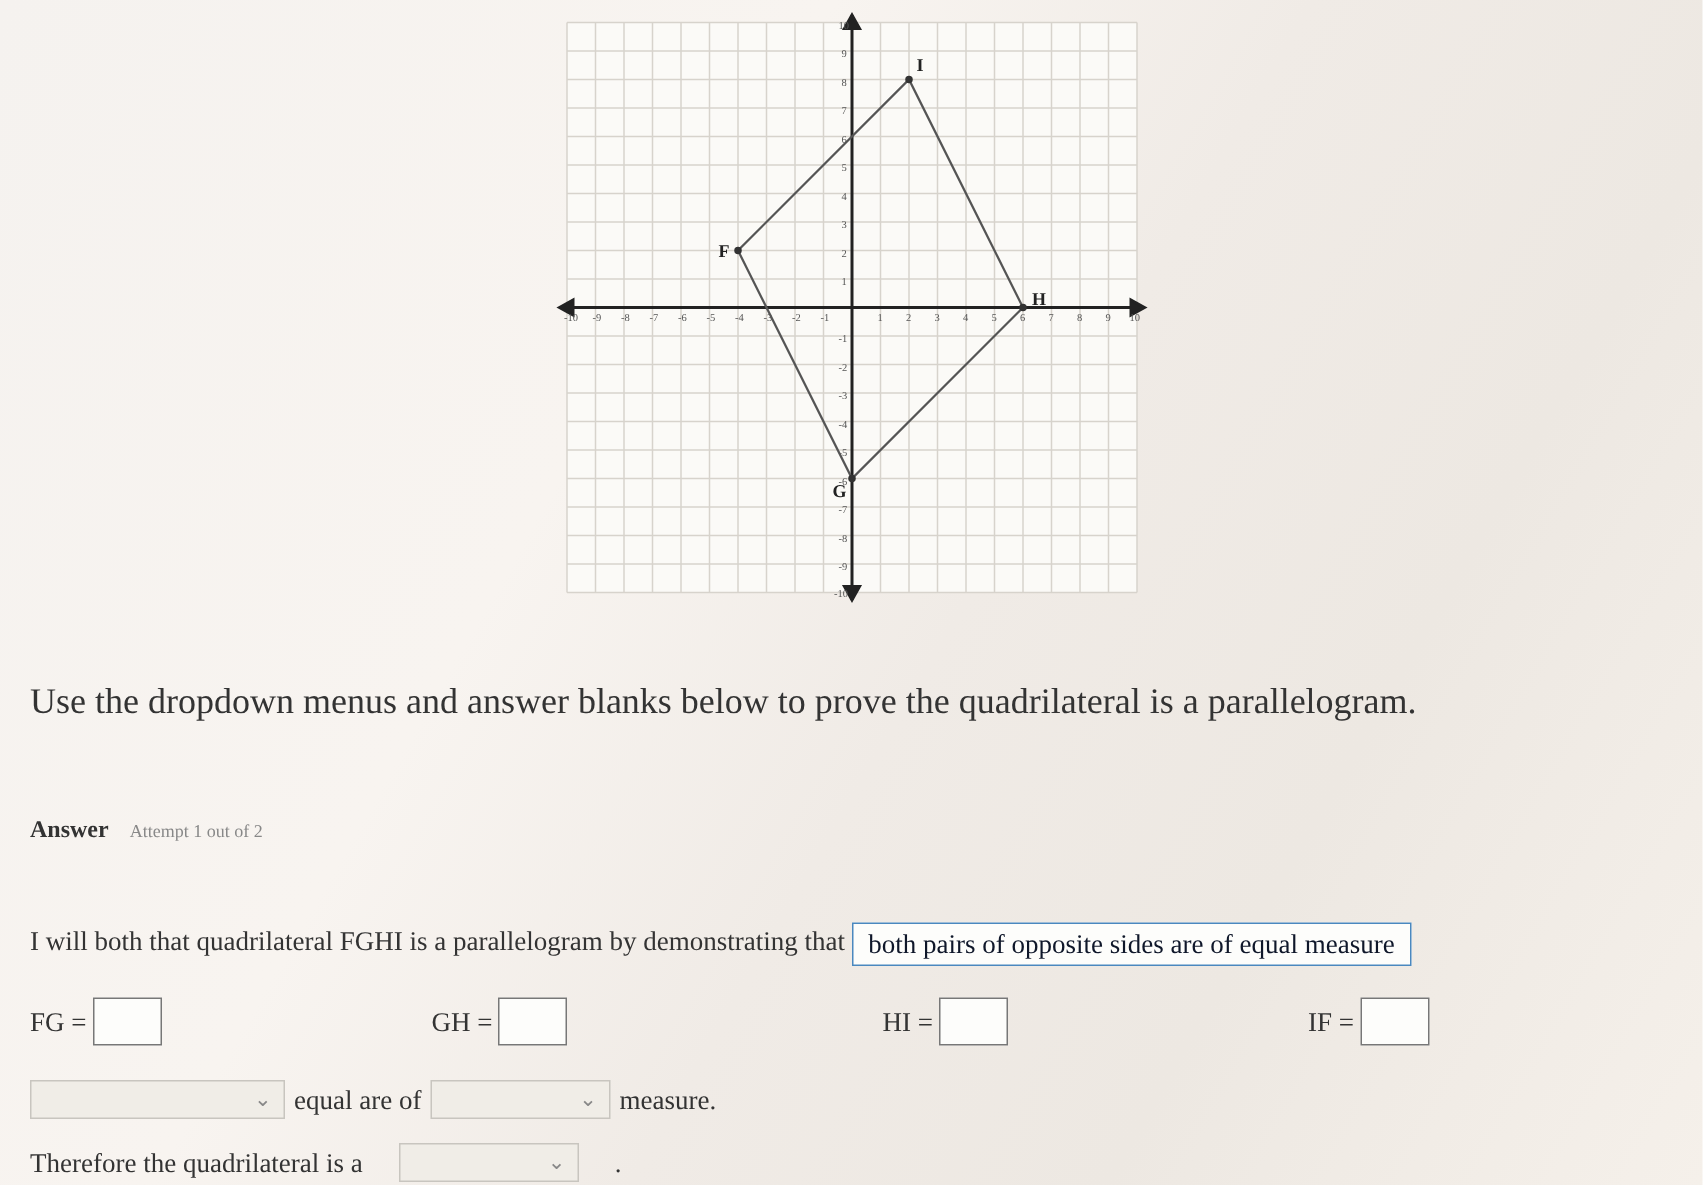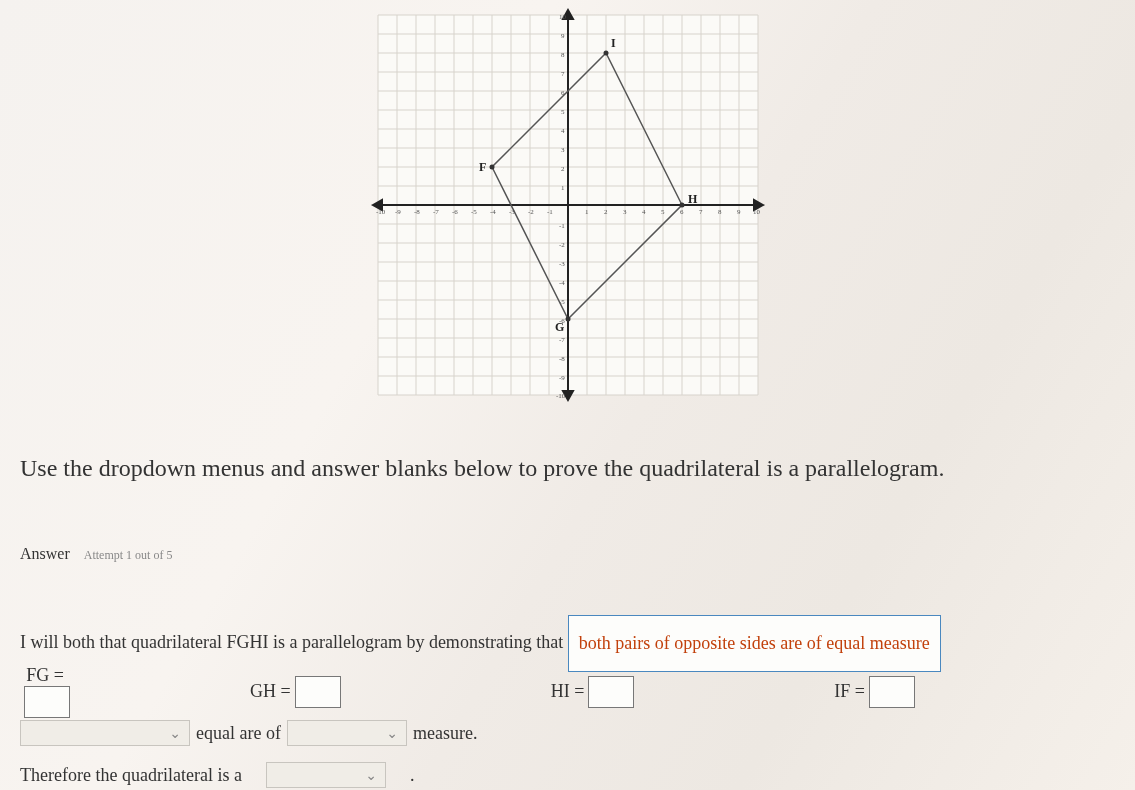--- a/index.html
+++ b/index.html
@@ -27,51 +27,51 @@
     left: 20px;
     right: 20px;
     font-size: 24px;
   }
   .answer-row {
     position: absolute;
     top: 545px;
     left: 20px;
     font-size: 16px;
   }
-  .answer-label { font-weight: normal; margin-right: 10px; }
+  .answer-label { font-weight: bold; margin-right: 10px; }
   .attempt { color: #888; font-size: 12px; }
   .proof-row {
     position: absolute;
     top: 615px;
     left: 20px;
     right: 10px;
     font-size: 18px;
     white-space: nowrap;
   }
   .proof-dropdown {
     display: inline-block;
     border: 1.5px solid #4a88bf;
-    padding: 17px 10px;
+    padding: 3px 10px;
     background: #fdfdfb;
     font-size: 18px;
-    color: #c2410c;
+    color: #0f172a;
     vertical-align: middle;
   }
   .lengths-row {
     position: absolute;
     top: 665px;
     left: 20px;
     right: 10px;
     display: flex;
     align-items: center;
     font-size: 18px;
     gap: 0;
   }
   .len-group { display:flex; align-items:center; }
-  .len-group.fg { margin-right: 0; flex-direction: column; }
+  .len-group.fg { margin-right: 0; }
   .gap1 { width: 180px; }
   .gap2 { width: 210px; }
   .gap3 { width: 200px; }
   .num-input {
     width: 46px;
     height: 32px;
     border: 1.5px solid #777;
     background: #fdfdfb;
     display: inline-block;
     vertical-align: middle;
@@ -229,21 +229,21 @@
       <text x="320" y="198">H</text>
       <text x="243" y="42">I</text>
     </g>
   </svg>
 </div>
 
 <div class="instruction">Use the dropdown menus and answer blanks below to prove the quadrilateral is a parallelogram.</div>
 
 <div class="answer-row">
   <span class="answer-label">Answer</span>
-  <span class="attempt">Attempt 1 out of 5</span>
+  <span class="attempt">Attempt 1 out of 2</span>
 </div>
 
 <div class="proof-row">
   <span>I will both that quadrilateral FGHI is a parallelogram by demonstrating that</span>
   <span class="proof-dropdown">
     <span>both pairs of opposite sides are of equal measure</span>
   </span>
 </div>
 
 <div class="lengths-row">

